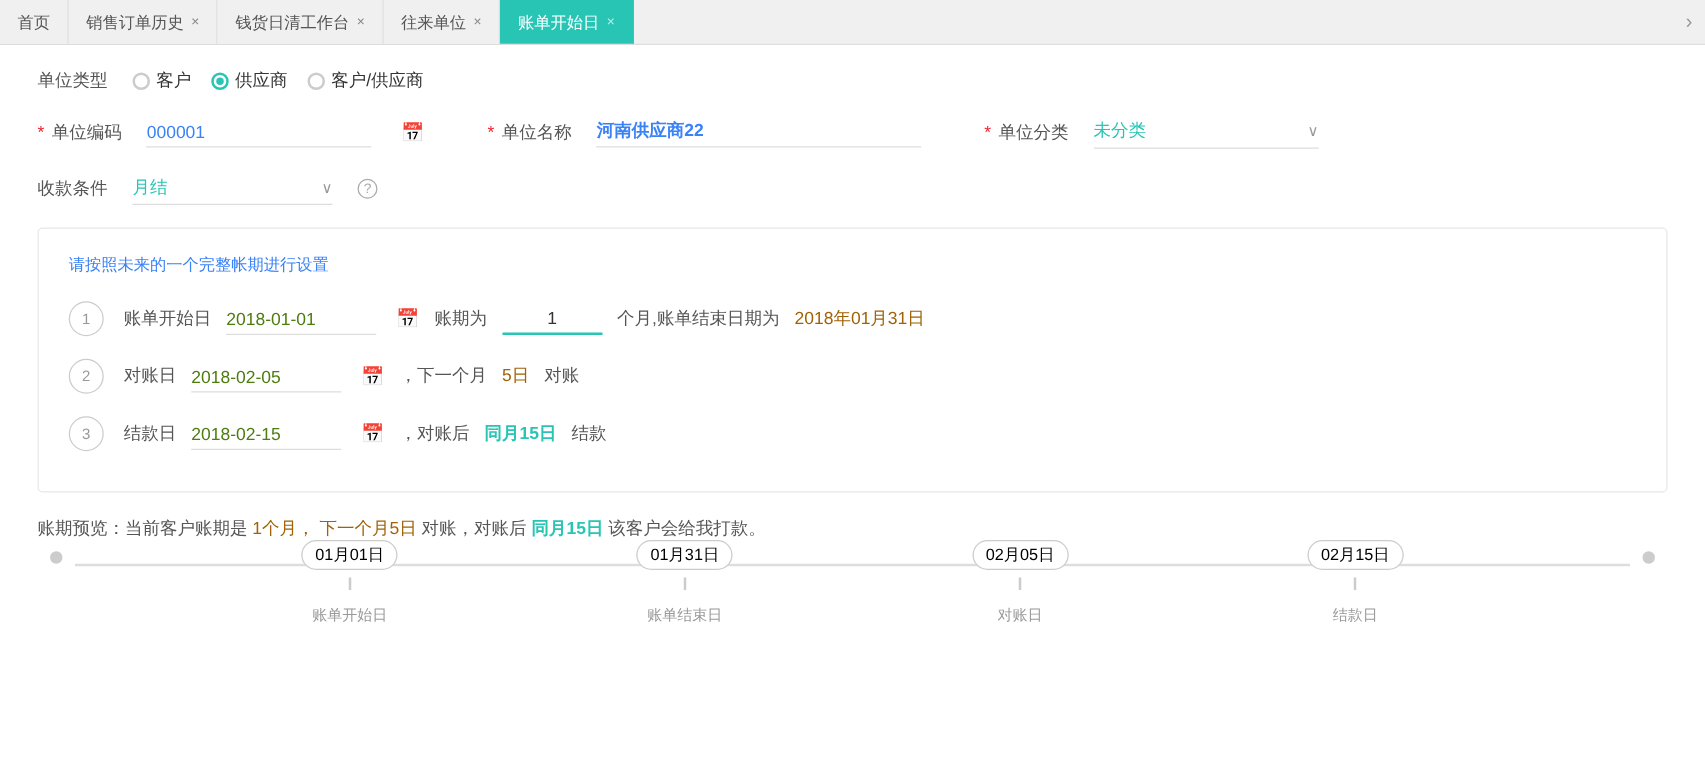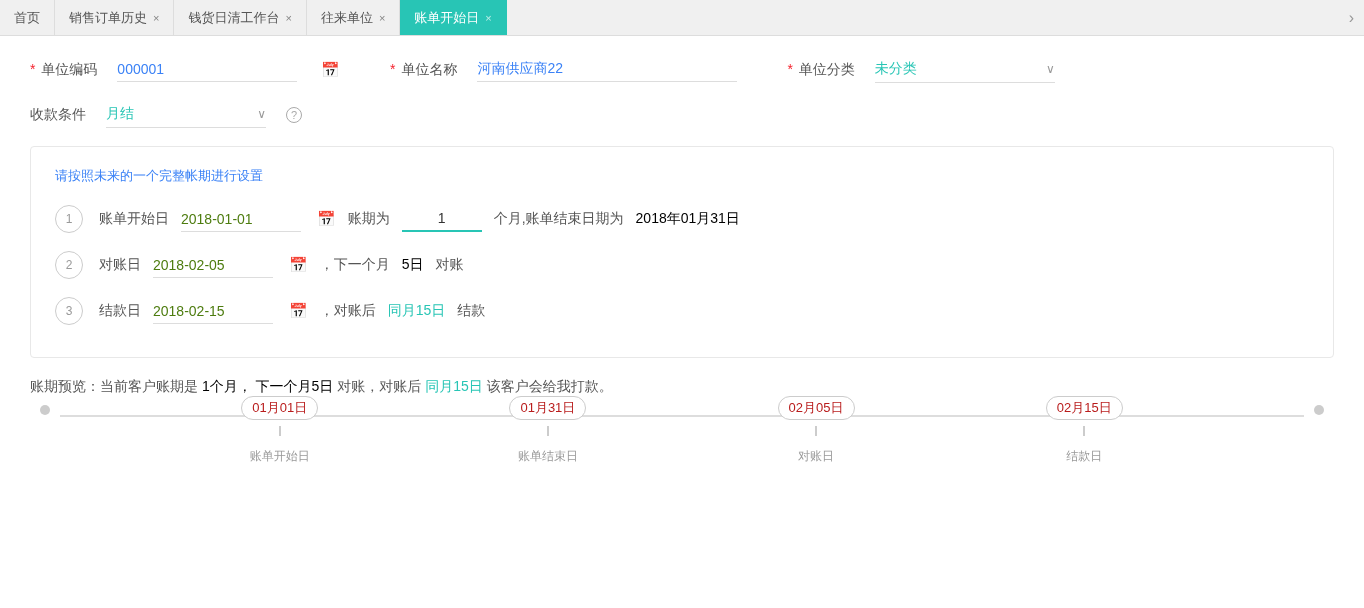--- a/index.html
+++ b/index.html
@@ -104,21 +104,21 @@
     
     .form-input {
       border: none;
       border-bottom: 1px solid #ddd;
       padding: 4px 0;
       font-size: 14px;
       color: #3b82f6;
       outline: none;
       width: 180px;
     }
-    .form-input.wide { width: 260px; }
+    .form-input.wide { width: 260px; font-weight: bold; }
 
     
     .form-select-wrap {
       display: flex;
       align-items: center;
       gap: 4px;
       border-bottom: 1px solid #ddd;
       padding: 4px 0;
       min-width: 160px;
     }
@@ -189,22 +189,22 @@
       padding: 4px 0;
       font-size: 14px;
       color: #4d7c0f;
       outline: none;
       width: 120px;
     }
     .step-info {
       font-size: 14px;
       color: #555;
     }
-    .highlight-orange { color: #000000; font-weight: 500; }
-    .highlight-teal { color: #28c5b5; font-weight: 400; }
+    .highlight-orange { color: #a16207; font-weight: 500; }
+    .highlight-teal { color: #28c5b5; font-weight: 700; }
 
     
     .period-input {
       border: none;
       border-bottom: 2px solid #28c5b5;
       padding: 4px 6px;
       font-size: 14px;
       color: #333;
       outline: none;
       width: 80px;
@@ -214,21 +214,21 @@
     
     .preview-text {
       font-size: 14px;
       color: #555;
     }
     .timeline-chip {
       border: 1px solid #ccc;
       border-radius: 12px;
       padding: 2px 10px;
       font-size: 13px;
-      color: #b91c1c;
+      color: #000000;
       white-space: nowrap;
       background: #fff;
     }
     .timeline-node-label {
       font-size: 12px;
       color: #999;
       margin-top: 6px;
       white-space: nowrap;
     }
     .tl-item {
@@ -259,20 +259,37 @@
   </div>
   <div class="tab active">
     <span>账单开始日</span>
     <span class="close-x">×</span>
   </div>
   <div class="tab-arrow">›</div>
 </div>
 
 <div class="main-content">
 
+  <div class="form-row">
+    <span class="form-label">单位类型</span>
+    <div class="radio-group">
+      <label class="radio-item">
+        <div class="radio-circle"></div>
+        <span>客户</span>
+      </label>
+      <label class="radio-item">
+        <div class="radio-circle checked"></div>
+        <span>供应商</span>
+      </label>
+      <label class="radio-item">
+        <div class="radio-circle"></div>
+        <span>客户/供应商</span>
+      </label>
+    </div>
+  </div>
 
   <div class="form-row">
     <span class="form-label">
       <span class="required-star">*</span>
       <span>单位编码</span>
     </span>
     <input class="form-input" type="text" value="000001" style="">
     <span class="cal-icon">📅</span>
 
     <span style="margin-left:30px;" class="form-label">

